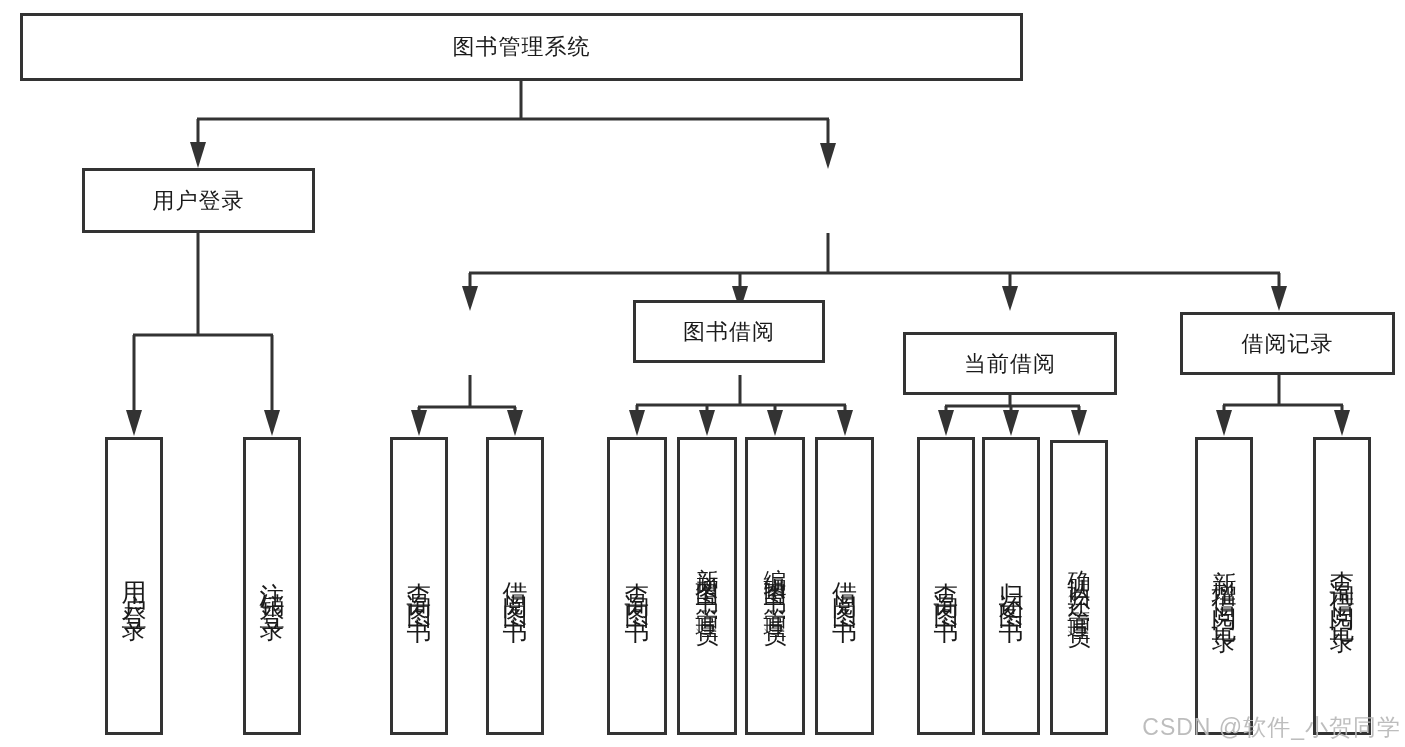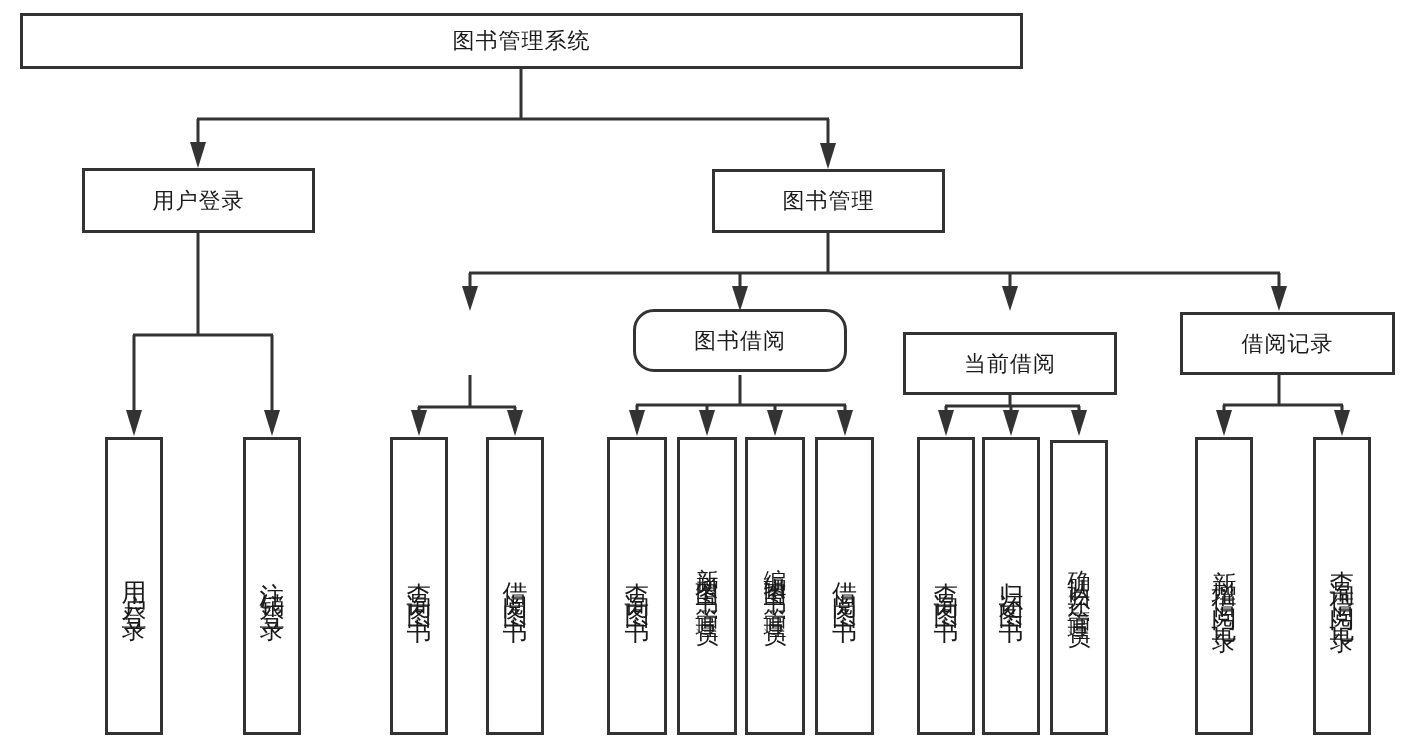--- a/index.html
+++ b/index.html
@@ -98,26 +98,25 @@
       <polygon points="767,410 783,410 775,436"></polygon>
       <polygon points="837,410 853,410 845,436"></polygon>
       <polygon points="938,410 954,410 946,436"></polygon>
       <polygon points="1003,410 1019,410 1011,436"></polygon>
       <polygon points="1071,410 1087,410 1079,436"></polygon>
       <polygon points="1216,410 1232,410 1224,436"></polygon>
       <polygon points="1334,410 1350,410 1342,436"></polygon>
     </g>
   </svg>
 
-  <div class="box h-box" style="left:20px; top:13px; width:1003px; height:56px;">图书管理系统</div>
+  <div class="box h-box" style="left:20px; top:13px; width:1003px; height:68px;">图书管理系统</div>
 
   <div class="box h-box" style="left:82px; top:168px; width:233px; height:65px;">用户登录</div>
-  <div class="box h-box" style="left:712px; top:169px; width:233px; height:64px;">图书管理</div>
 
-  <div class="box h-box" style="left:633px; top:309px; width:214px; height:63px;border-radius:21px;">图书借阅</div>
+  <div class="box h-box" style="left:633px; top:300px; width:192px; height:63px;">图书借阅</div>
   <div class="box h-box" style="left:903px; top:312px; width:214px; height:63px;margin-top:20px;">当前借阅</div>
   <div class="box h-box" style="left:1172px; top:312px; width:215px; height:63px;margin-left:8px;">借阅记录</div>
 
   <div class="box v-box" style="left:105px; top:437px; width:58px; height:298px;">用户登录</div>
   <div class="box v-box" style="left:243px; top:437px; width:58px; height:298px;">注销登录</div>
 
   <div class="box v-box" style="left:390px; top:437px; width:58px; height:298px;">查询图书</div>
   <div class="box v-box" style="left:486px; top:437px; width:58px; height:298px;">借阅图书</div>
 
   <div class="box v-box" style="left:607px; top:437px; width:60px; height:298px;">查询图书</div>
@@ -125,14 +124,15 @@
   <div class="box v-box long" style="left:745px; top:437px; width:60px; height:298px;">编辑图书（管理员）</div>
   <div class="box v-box" style="left:815px; top:437px; width:59px; height:298px;">借阅图书</div>
 
   <div class="box v-box" style="left:917px; top:437px; width:58px; height:298px;">查询图书</div>
   <div class="box v-box" style="left:982px; top:437px; width:58px; height:298px;">归还图书</div>
   <div class="box v-box long" style="left:1050px; top:440px; width:58px; height:295px;">确认归还（管理员）</div>
 
   <div class="box v-box" style="left:1195px; top:437px; width:58px; height:298px;">新增借阅记录</div>
   <div class="box v-box" style="left:1313px; top:437px; width:58px; height:298px;">查询借阅记录</div>
 
+  <div class="watermark">CSDN @软件_小贺同学</div>
 
 </div>
 
 </body></html>

